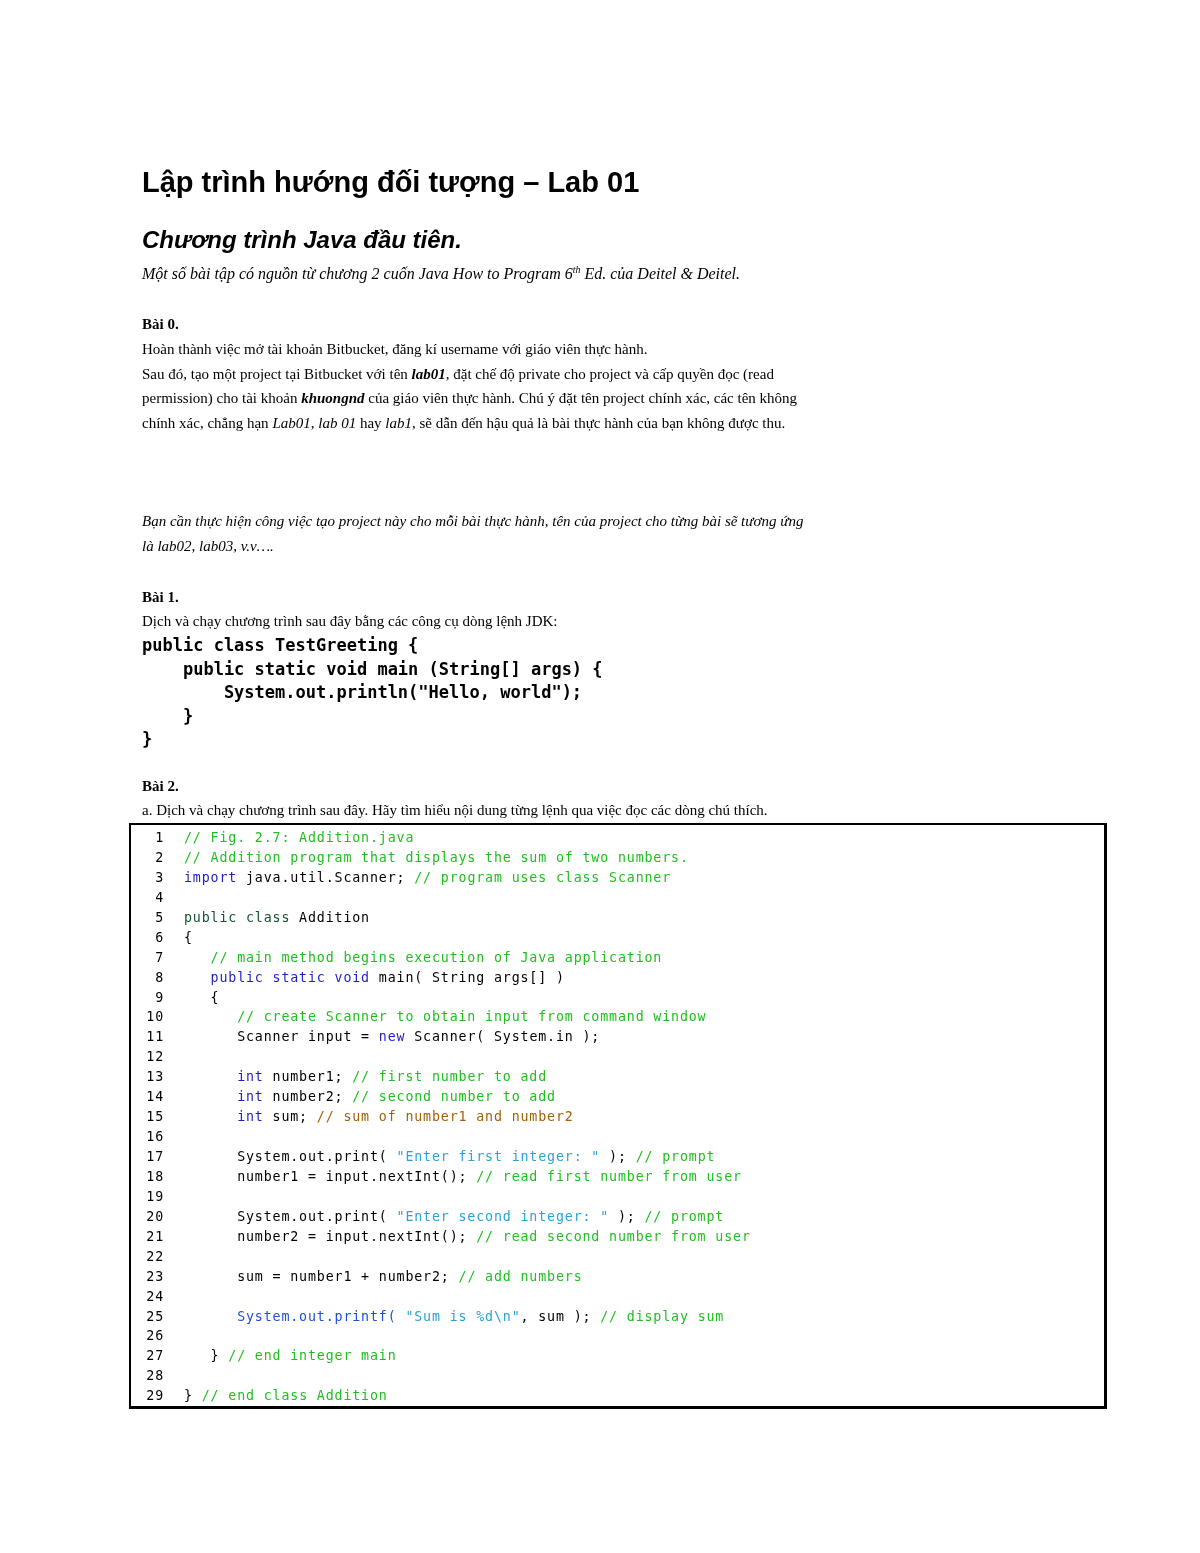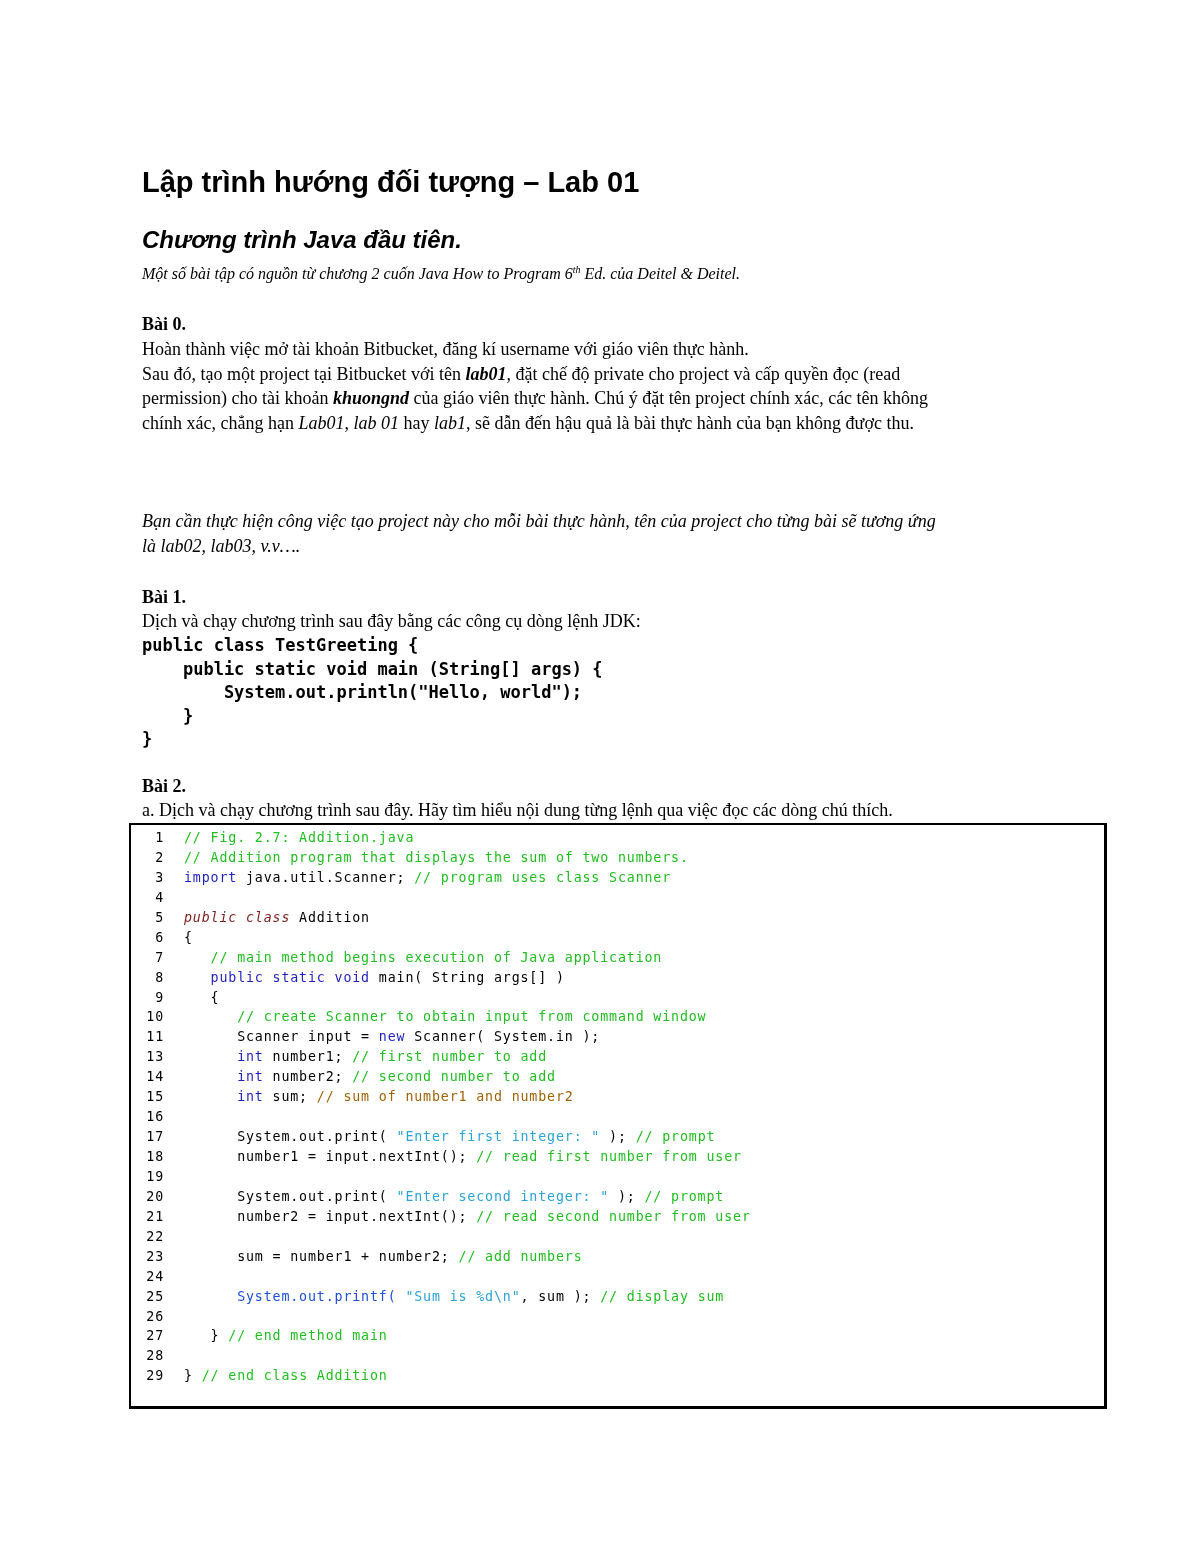--- a/index.html
+++ b/index.html
@@ -18,21 +18,21 @@
   }
   .source-note {
     position: absolute; left: 142px; top: 262px;
     font-family: "Liberation Serif", serif; font-style: italic;
     font-size: 16px; line-height: 24px; white-space: nowrap;
   }
   .source-note sup { font-size: 10px; vertical-align: 6px; line-height: 0; }
 
   .text {
     position: absolute; left: 142px;
-    font-family: "Liberation Serif", serif; font-size: 18px; line-height: 24.5px;
+    font-family: "Liberation Serif", serif; font-size: 15px; line-height: 24.5px;
     white-space: nowrap;
   }
   .heading { font-weight: bold; }
   .it { font-style: italic; }
   .bi { font-style: italic; font-weight: bold; }
 
   .greet-code {
     position: absolute; left: 142px; top: 634px;
     font-family: "DejaVu Sans Mono", monospace; font-weight: bold;
     font-size: 17px; line-height: 23.6px; white-space: pre; margin: 0;
@@ -78,39 +78,40 @@
 
   <div class="text heading" style="top:774px;">Bài 2.</div>
   <div class="text" style="top:798px;">a. Dịch và chạy chương trình sau đây. Hãy tìm hiểu nội dung từng lệnh qua việc đọc các dòng chú thích.</div>
 
   <div class="code-box">
     <div class="code-lines" id="code-lines">
         <div class="code-line"><span class="ln">1</span><span class="cm" style="color: rgb(31, 191, 31);">// Fig. 2.7: Addition.java</span></div>
         <div class="code-line"><span class="ln">2</span><span class="cm" style="color: rgb(31, 191, 31);">// Addition program that displays the sum of two numbers.</span></div>
         <div class="code-line"><span class="ln">3</span><span class="kw" style="color: rgb(31, 31, 191);">import</span><span class="tx" style="color: rgb(0, 0, 0);"> java.util.Scanner; </span><span class="cm" style="color: rgb(31, 191, 31);">// program uses class Scanner</span></div>
         <div class="code-line"><span class="ln">4</span></div>
-        <div class="code-line"><span class="ln">5</span><span class="kw" style="color: #7f1d1d; font-style: italic;">public class</span><span class="tx" style="color: rgb(0, 0, 0);"> Addition</span></div>
+        <div class="code-line"><span class="ln">5</span><span class="kw" style="color: #14532d;">public class</span><span class="tx" style="color: rgb(0, 0, 0);"> Addition</span></div>
         <div class="code-line"><span class="ln">6</span><span class="tx" style="color: rgb(0, 0, 0);">{</span></div>
         <div class="code-line"><span class="ln">7</span><span class="cm" style="color: rgb(31, 191, 31);">   // main method begins execution of Java application</span></div>
         <div class="code-line"><span class="ln">8</span><span class="kw" style="color: rgb(31, 31, 191);">   public static void</span><span class="tx" style="color: rgb(0, 0, 0);"> main( String args[] )</span></div>
         <div class="code-line"><span class="ln">9</span><span class="tx" style="color: rgb(0, 0, 0);">   {</span></div>
         <div class="code-line"><span class="ln">10</span><span class="cm" style="color: rgb(31, 191, 31);">      // create Scanner to obtain input from command window</span></div>
         <div class="code-line"><span class="ln">11</span><span class="tx" style="color: rgb(0, 0, 0);">      Scanner input = </span><span class="kw" style="color: rgb(31, 31, 191);">new</span><span class="tx" style="color: rgb(0, 0, 0);"> Scanner( System.in );</span></div>
+        <div class="code-line"><span class="ln">12</span></div>
         <div class="code-line"><span class="ln">13</span><span class="kw" style="color: rgb(31, 31, 191);">      int</span><span class="tx" style="color: rgb(0, 0, 0);"> number1; </span><span class="cm" style="color: rgb(31, 191, 31);">// first number to add</span></div>
         <div class="code-line"><span class="ln">14</span><span class="kw" style="color: rgb(31, 31, 191);">      int</span><span class="tx" style="color: rgb(0, 0, 0);"> number2; </span><span class="cm" style="color: rgb(31, 191, 31);">// second number to add</span></div>
         <div class="code-line"><span class="ln">15</span><span class="kw" style="color: rgb(31, 31, 191);">      int</span><span class="tx" style="color: rgb(0, 0, 0);"> sum; </span><span class="cm" style="color: #a16207;">// sum of number1 and number2</span></div>
         <div class="code-line"><span class="ln">16</span></div>
         <div class="code-line"><span class="ln">17</span><span class="tx" style="color: rgb(0, 0, 0);">      System.out.print( </span><span class="st" style="color: rgb(42, 163, 214);">"Enter first integer: "</span><span class="tx" style="color: rgb(0, 0, 0);"> ); </span><span class="cm" style="color: rgb(31, 191, 31);">// prompt</span></div>
         <div class="code-line"><span class="ln">18</span><span class="tx" style="color: rgb(0, 0, 0);">      number1 = input.nextInt(); </span><span class="cm" style="color: rgb(31, 191, 31);">// read first number from user</span></div>
         <div class="code-line"><span class="ln">19</span></div>
         <div class="code-line"><span class="ln">20</span><span class="tx" style="color: rgb(0, 0, 0);">      System.out.print( </span><span class="st" style="color: rgb(42, 163, 214);">"Enter second integer: "</span><span class="tx" style="color: rgb(0, 0, 0);"> ); </span><span class="cm" style="color: rgb(31, 191, 31);">// prompt</span></div>
         <div class="code-line"><span class="ln">21</span><span class="tx" style="color: rgb(0, 0, 0);">      number2 = input.nextInt(); </span><span class="cm" style="color: rgb(31, 191, 31);">// read second number from user</span></div>
         <div class="code-line"><span class="ln">22</span></div>
         <div class="code-line"><span class="ln">23</span><span class="tx" style="color: rgb(0, 0, 0);">      sum = number1 + number2; </span><span class="cm" style="color: rgb(31, 191, 31);">// add numbers</span></div>
         <div class="code-line"><span class="ln">24</span></div>
         <div class="code-line"><span class="ln">25</span><span class="tx" style="color: #1d4ed8;">      System.out.printf( </span><span class="st" style="color: rgb(42, 163, 214);">"Sum is %d\n"</span><span class="tx" style="color: rgb(0, 0, 0);">, sum ); </span><span class="cm" style="color: rgb(31, 191, 31);">// display sum</span></div>
         <div class="code-line"><span class="ln">26</span></div>
-        <div class="code-line"><span class="ln">27</span><span class="tx" style="color: rgb(0, 0, 0);">   } </span><span class="cm" style="color: rgb(31, 191, 31);">// end method main</span></div>
+        <div class="code-line"><span class="ln">27</span><span class="tx" style="color: rgb(0, 0, 0);">   } </span><span class="cm" style="color: rgb(31, 191, 31);">// end integer main</span></div>
         <div class="code-line"><span class="ln">28</span></div>
         <div class="code-line"><span class="ln">29</span><span class="tx" style="color: rgb(0, 0, 0);">} </span><span class="cm" style="color: rgb(31, 191, 31);">// end class Addition</span></div>
       </div>
   </div>
 </div>
 
 </body></html>

